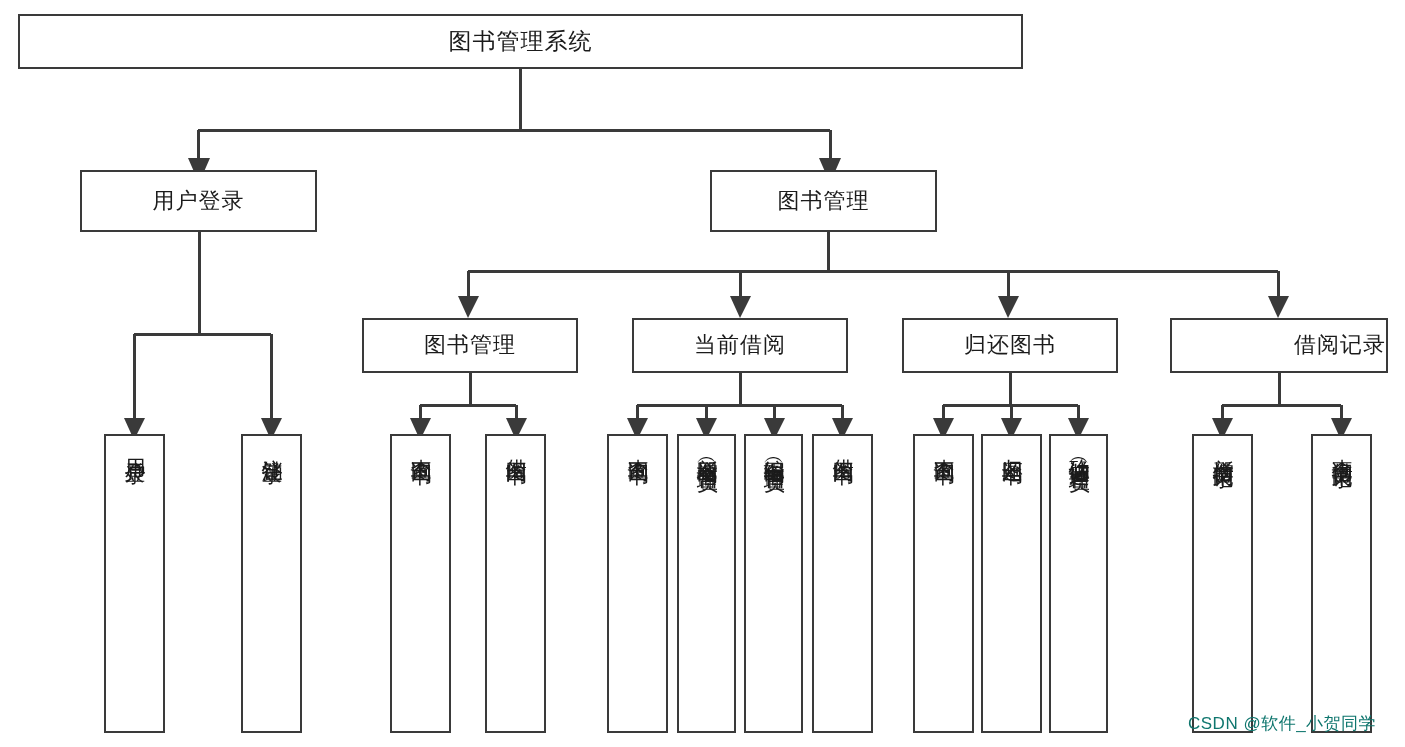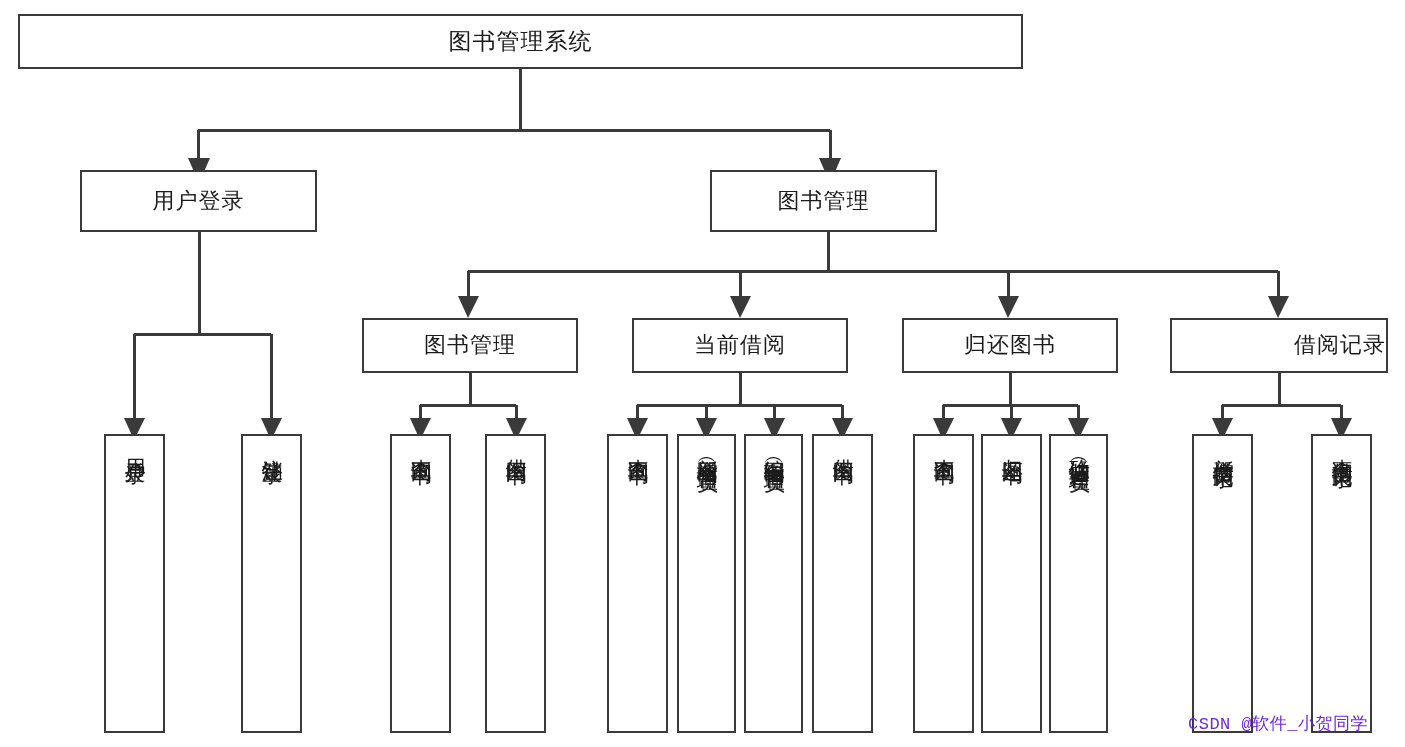--- a/index.html
+++ b/index.html
@@ -57,24 +57,24 @@
     line-height: 1.22;
     letter-spacing: 2px;
     white-space: nowrap;
     display: block;
   }
   .watermark {
     position: absolute;
     left: 1188px;
     top: 712px;
     font-size: 17px;
-    color: #6d28d9;
+    color: #0f766e;
     letter-spacing: 0.5px;
     white-space: nowrap;
-    font-family: Liberation Mono, monospace;
+    font-family: Liberation Sans, sans-serif;
   }
 </style>
 </head>
 <body>
 
 <div id="canvas">
 
   <svg class="edges" viewBox="0 0 1405 747" width="1405" height="747" xmlns="http://www.w3.org/2000/svg">
     <defs>
       <marker id="arrow" viewBox="0 0 12 12" refX="6" refY="10" markerWidth="9" markerHeight="9" orient="auto-start-reverse">

